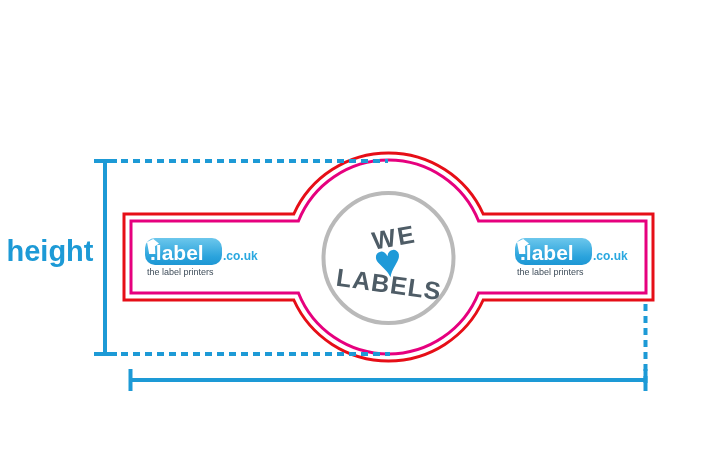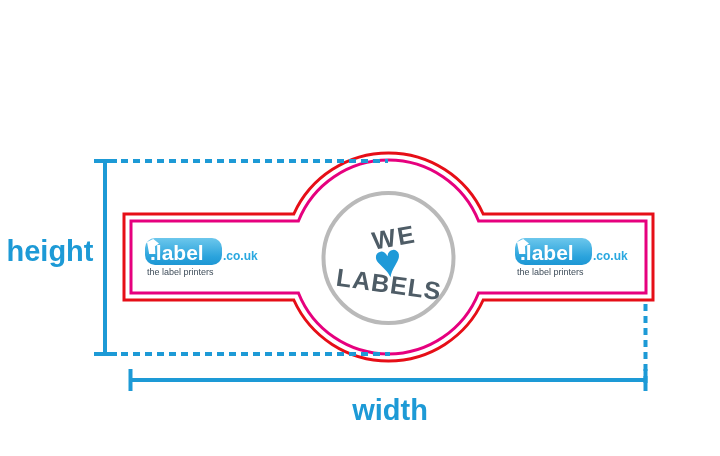--- a/index.html
+++ b/index.html
@@ -76,21 +76,20 @@
 
     <g>
       <line x1="645.5" y1="272" x2="645.5" y2="351" stroke-width="4" stroke-dasharray="7 5" stroke="#1d9ad6"></line>
       <line x1="130.5" y1="348" x2="645.5" y2="348" stroke-width="4" stroke="#1d9ad6"></line>
       <line x1="130.5" y1="337" x2="130.5" y2="359" stroke-width="4" stroke="#1d9ad6"></line>
       <line x1="645.5" y1="337" x2="645.5" y2="359" stroke-width="4" stroke="#1d9ad6"></line>
     </g>
   </svg>
 
   <div class="dim-label height">height</div>
-  <div class="dim-label width">width</div>
 
   <div class="roundel-line roundel-we">WE</div>
   <div class="roundel-line roundel-heart">♥</div>
   <div class="roundel-line roundel-labels">LABELS</div>
 
   <div class="logo left">
     <div class="logo-box">
       <span class="logo-flag"></span>
       <span class="logo-word">.label</span>
     </div>

